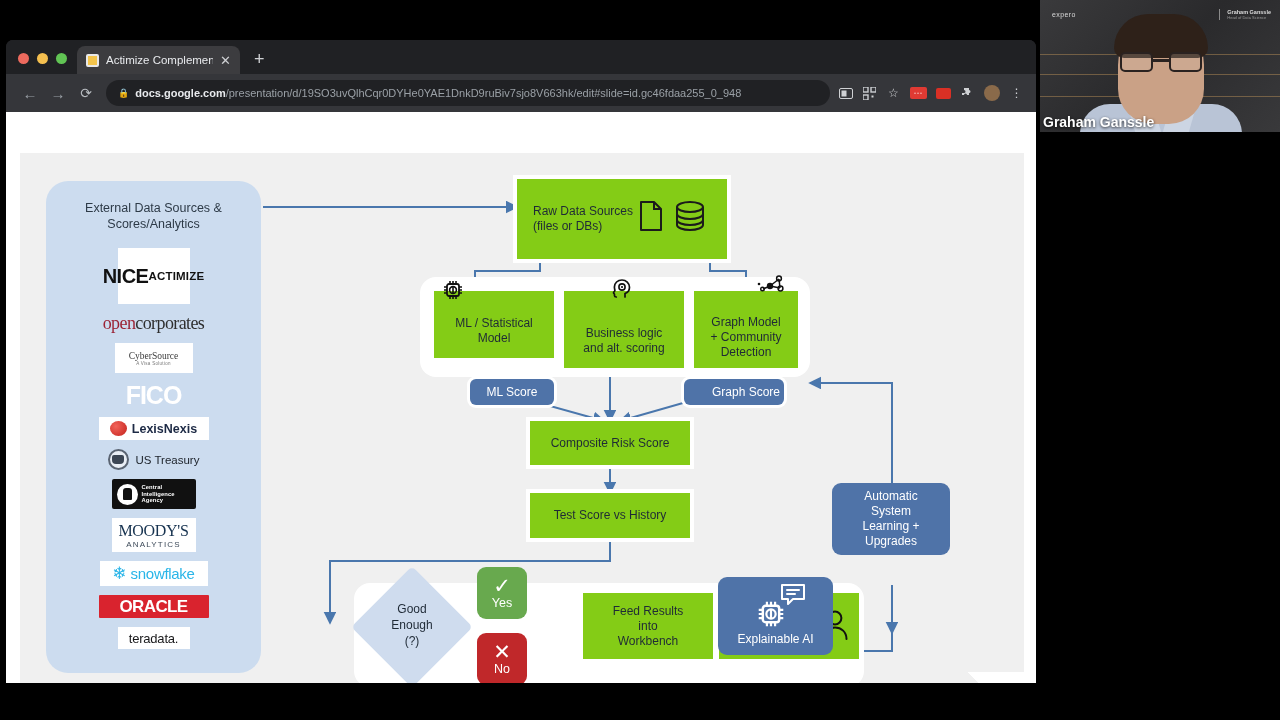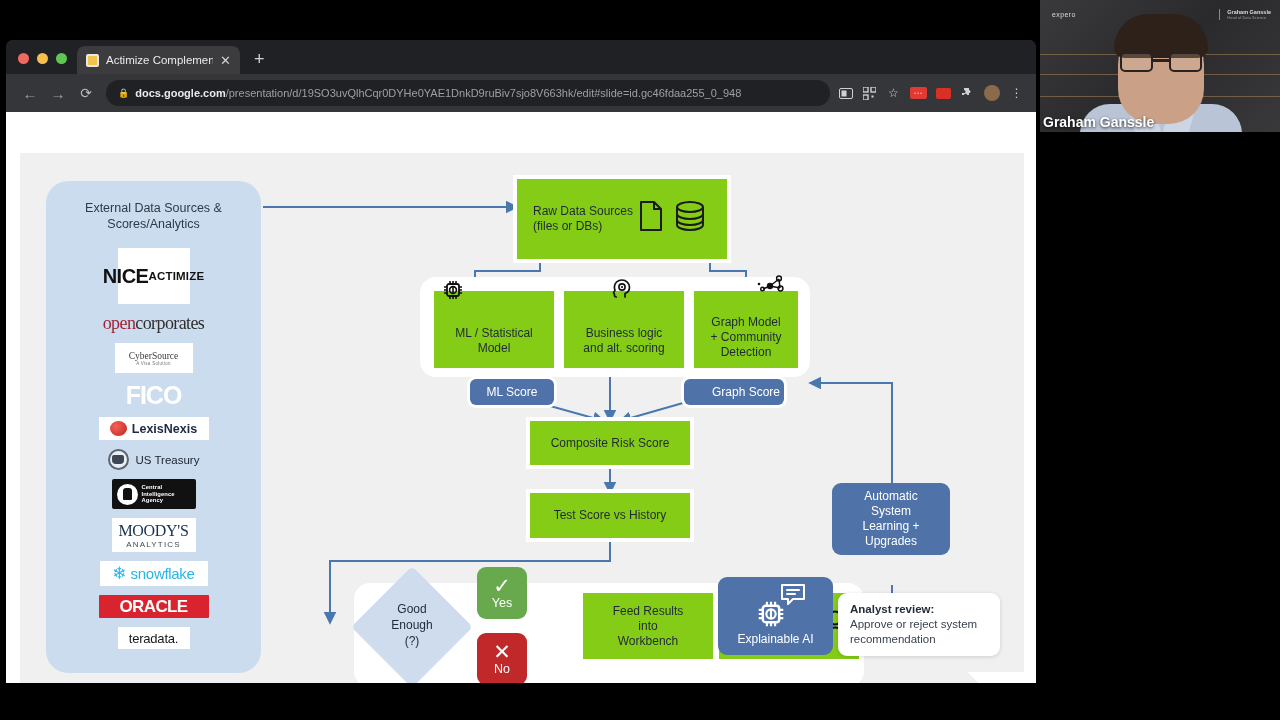--- a/index.html
+++ b/index.html
@@ -338,21 +338,21 @@
           <span class="ico" style="right:22px; top:22px;">
             <svg width="30" height="30" viewBox="0 0 30 30">
                 <ellipse cx="15" cy="6" rx="13" ry="5" fill="none" stroke="#1b1b1b" stroke-width="2"></ellipse>
                 <path d="M2,6 v18 a13,5 0 0 0 26,0 v-18" fill="none" stroke="#1b1b1b" stroke-width="2"></path>
                 <path d="M2,13 a13,5 0 0 0 26,0 M2,19 a13,5 0 0 0 26,0" fill="none" stroke="#1b1b1b" stroke-width="2"></path>
               </svg>
           </span>
         </div>
 
         <div class="group-card" style="left:400px; top:124px; width:390px; height:100px;"></div>
-        <div class="node" style="left:414px; top:138px; width:120px; height:77px; box-shadow:none; align-items:flex-end; padding-bottom:12px;">
+        <div class="node" style="left:414px; top:138px; width:120px; height:67px; box-shadow:none; align-items:flex-end; padding-bottom:12px;">
           <div>
             <div>ML / Statistical</div>
             <div>Model</div>
           </div>
           <span class="ico" style="left:8px; top:-12px;">
             <svg width="22" height="22" viewBox="0 0 22 22">
                 <rect x="5" y="5" width="12" height="12" rx="2" fill="none" stroke="#111" stroke-width="1.8"></rect>
                 <circle cx="11" cy="11" r="3.4" fill="none" stroke="#111" stroke-width="1.6"></circle>
                 <path d="M11,7.6 v6.8" stroke="#111" stroke-width="1.6"></path>
                 <g stroke="#111" stroke-width="1.6">
@@ -462,25 +462,20 @@
               </svg>
           </span>
           <span class="ico" style="left:62px; top:6px;">
             <svg width="26" height="24" viewBox="0 0 26 24">
                 <path d="M2,2 h22 v14 h-11 l-5,5 v-5 h-6 z" fill="none" stroke="#fff" stroke-width="2" stroke-linejoin="round"></path>
                 <path d="M7,7 h12 M7,11 h8" stroke="#fff" stroke-width="2" stroke-linecap="round"></path>
               </svg>
           </span>
         </div>
 
-        <div class="callout" style="left:818px; top:440px; width:162px;">
-          <b>Analyst review:</b>
-          <div>Approve or reject system</div>
-          <div>recommendation</div>
-        </div>
 
         <div class="corner-fold"></div>
 
       </div>
     </div>
   </div>
 
   <div id="webcam">
     <div class="wave" style="top:54px;"></div>
     <div class="wave" style="top:74px;"></div>

